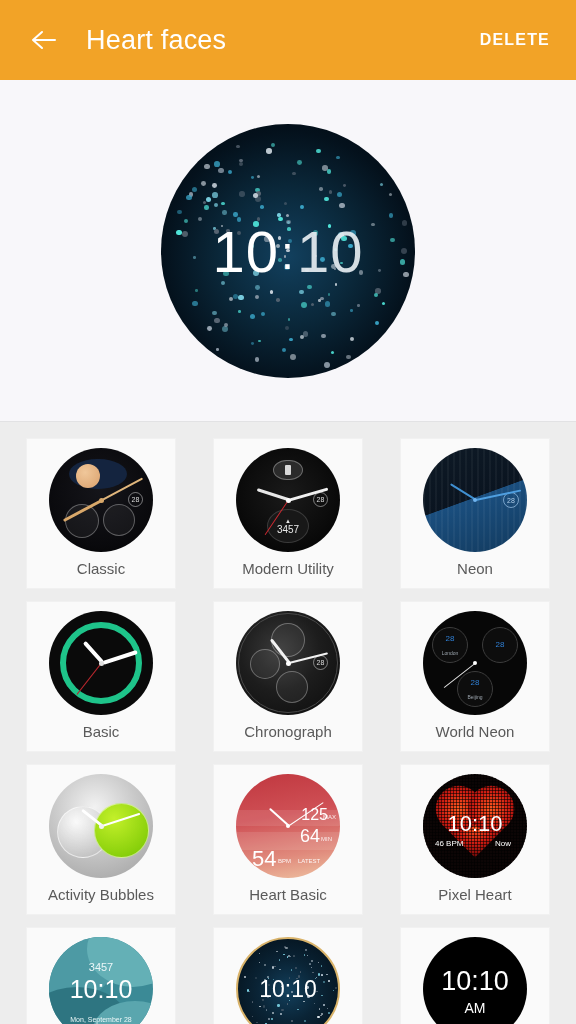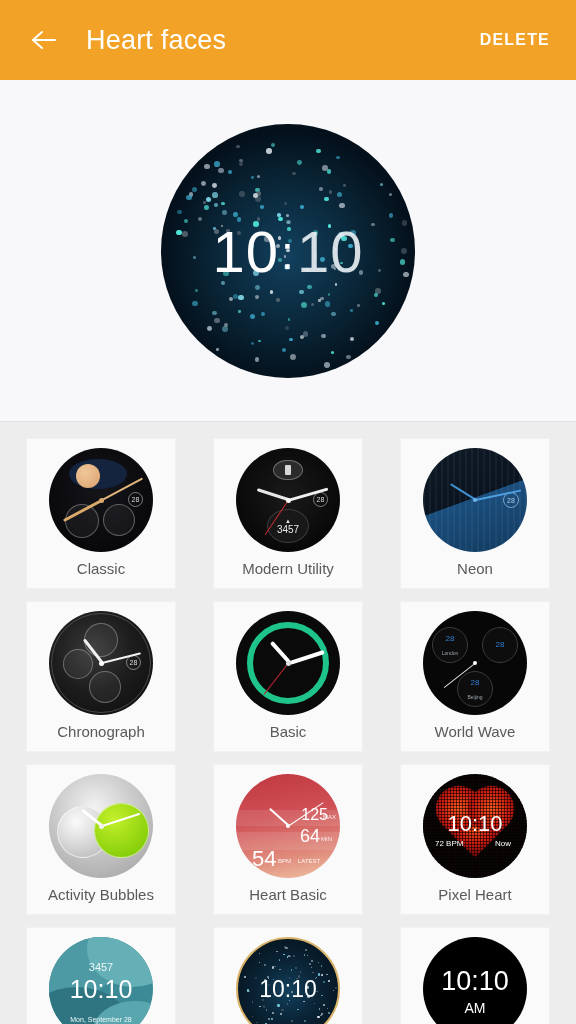--- a/index.html
+++ b/index.html
@@ -484,61 +484,61 @@
       <div class="stripes"></div>
       <div class="datebox" style="right:8px;top:44px;width:16px;height:16px;border-color:rgba(160,200,235,.7);color:#a9c8e4">28</div>
       <div class="hand" style="width:2px;height:30px;background:#3f8fd0;transform:rotate(-58deg)"></div>
       <div class="hand" style="width:2px;height:46px;background:#4f9fe0;transform:rotate(78deg)"></div>
       <div class="pin" style="background:#6fb3ee;width:4px;height:4px;margin:-2px 0 0 -2px"></div>
     </div>
     <div class="card-label">Neon</div>
   </div>
 
   <div class="card">
+    <div class="face f-basic">
+      <div class="ring"></div>
+      <div class="hand" style="width:4px;height:28px;background:#fff;transform:rotate(-42deg)"></div>
+      <div class="hand" style="width:4px;height:36px;background:#fff;transform:rotate(72deg)"></div>
+      <div class="hand" style="width:1px;height:40px;background:#b4262c;transform:rotate(218deg)"></div>
+      <div class="pin" style="background:#e0e0e0"></div>
+    </div>
+    <div class="card-label">Basic</div>
+  </div>
+
+  <div class="card">
     <div class="face f-chrono">
       <div class="bezel"></div>
       <div class="sub" style="left:35px;top:12px;width:34px;height:34px"></div>
       <div class="sub" style="left:14px;top:38px;width:30px;height:30px"></div>
       <div class="sub" style="left:40px;top:60px;width:32px;height:32px"></div>
       <div class="datebox" style="right:12px;top:44px;width:15px;height:15px">28</div>
       <div class="hand" style="width:3px;height:30px;background:#f2f2f2;transform:rotate(-38deg)"></div>
       <div class="hand" style="width:2px;height:40px;background:#f2f2f2;transform:rotate(76deg)"></div>
       <div class="pin"></div>
     </div>
     <div class="card-label">Chronograph</div>
-  </div>
-
-  <div class="card">
-    <div class="face f-basic">
-      <div class="ring"></div>
-      <div class="hand" style="width:4px;height:28px;background:#fff;transform:rotate(-42deg)"></div>
-      <div class="hand" style="width:4px;height:36px;background:#fff;transform:rotate(72deg)"></div>
-      <div class="hand" style="width:1px;height:40px;background:#b4262c;transform:rotate(218deg)"></div>
-      <div class="pin" style="background:#e0e0e0"></div>
-    </div>
-    <div class="card-label">Basic</div>
   </div>
 
   <div class="card">
     <div class="face f-world">
       <div class="wsub" style="left:9px;top:16px;width:36px;height:36px">
         <span class="d">28</span>
         <span class="c">London</span>
       </div>
       <div class="wsub" style="right:9px;top:16px;width:36px;height:36px">
         <span class="d">28</span>
       </div>
       <div class="wsub" style="left:34px;bottom:8px;width:36px;height:36px">
         <span class="d">28</span>
         <span class="c">Beijing</span>
       </div>
       <div class="hand" style="width:1px;height:40px;background:#dcdcdc;transform:rotate(232deg)"></div>
       <div class="pin" style="width:4px;height:4px;margin:-2px 0 0 -2px"></div>
     </div>
-    <div class="card-label">World Wave</div>
+    <div class="card-label">World Neon</div>
   </div>
 
   <div class="card">
     <div class="face f-activity">
       <div class="bub bgray"></div>
       <div class="bub bgreen"></div>
       <div class="hand" style="width:3px;height:26px;background:#fff;transform:rotate(-52deg)"></div>
       <div class="hand" style="width:2px;height:40px;background:#fff;transform:rotate(72deg)"></div>
       <div class="pin" style="background:#f2f2f2"></div>
     </div>
@@ -561,21 +561,21 @@
       <div class="pin" style="background:#fff;width:4px;height:4px;margin:-2px 0 0 -2px"></div>
     </div>
     <div class="card-label">Heart Basic</div>
   </div>
 
   <div class="card">
     <div class="face f-pixel">
       <div class="heart"></div>
       <div class="mesh"></div>
       <div class="ptime">10:10</div>
-      <div class="pbpm">72 BPM</div>
+      <div class="pbpm">46 BPM</div>
       <div class="pnow">Now</div>
     </div>
     <div class="card-label">Pixel Heart</div>
   </div>
 
   <div class="card">
     <div class="face f-teal">
       <div class="w" style="left:-30px;top:-18px;width:96px;height:82px;background:#4d9aa4"></div>
       <div class="w" style="left:38px;top:-26px;width:92px;height:76px;background:#64b0b6"></div>
       <div class="w" style="left:-24px;top:50px;width:104px;height:74px;background:#2e7581"></div>

